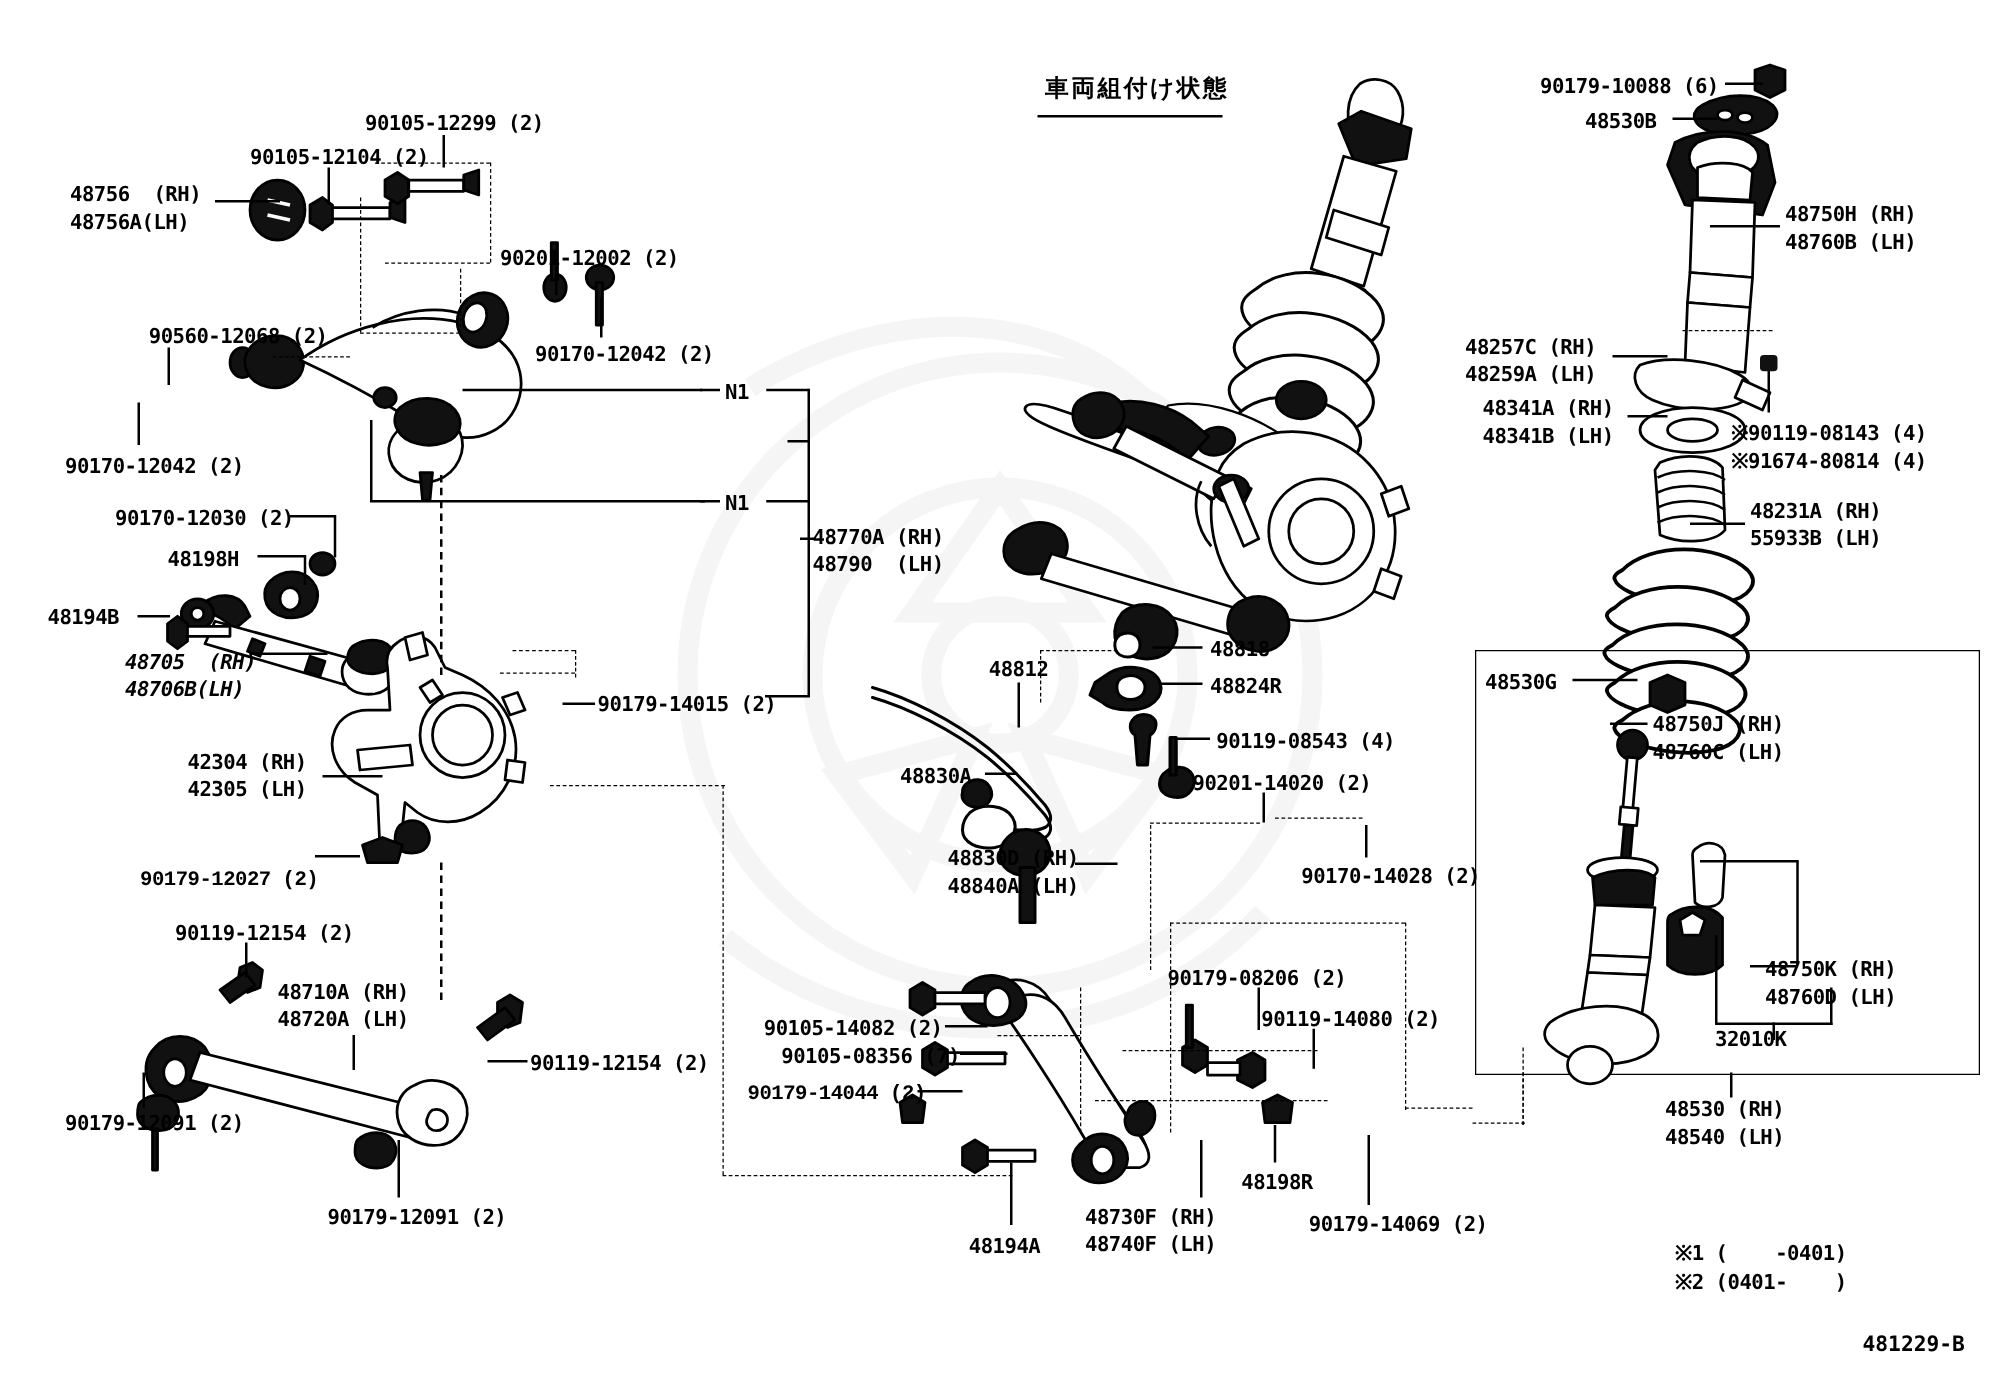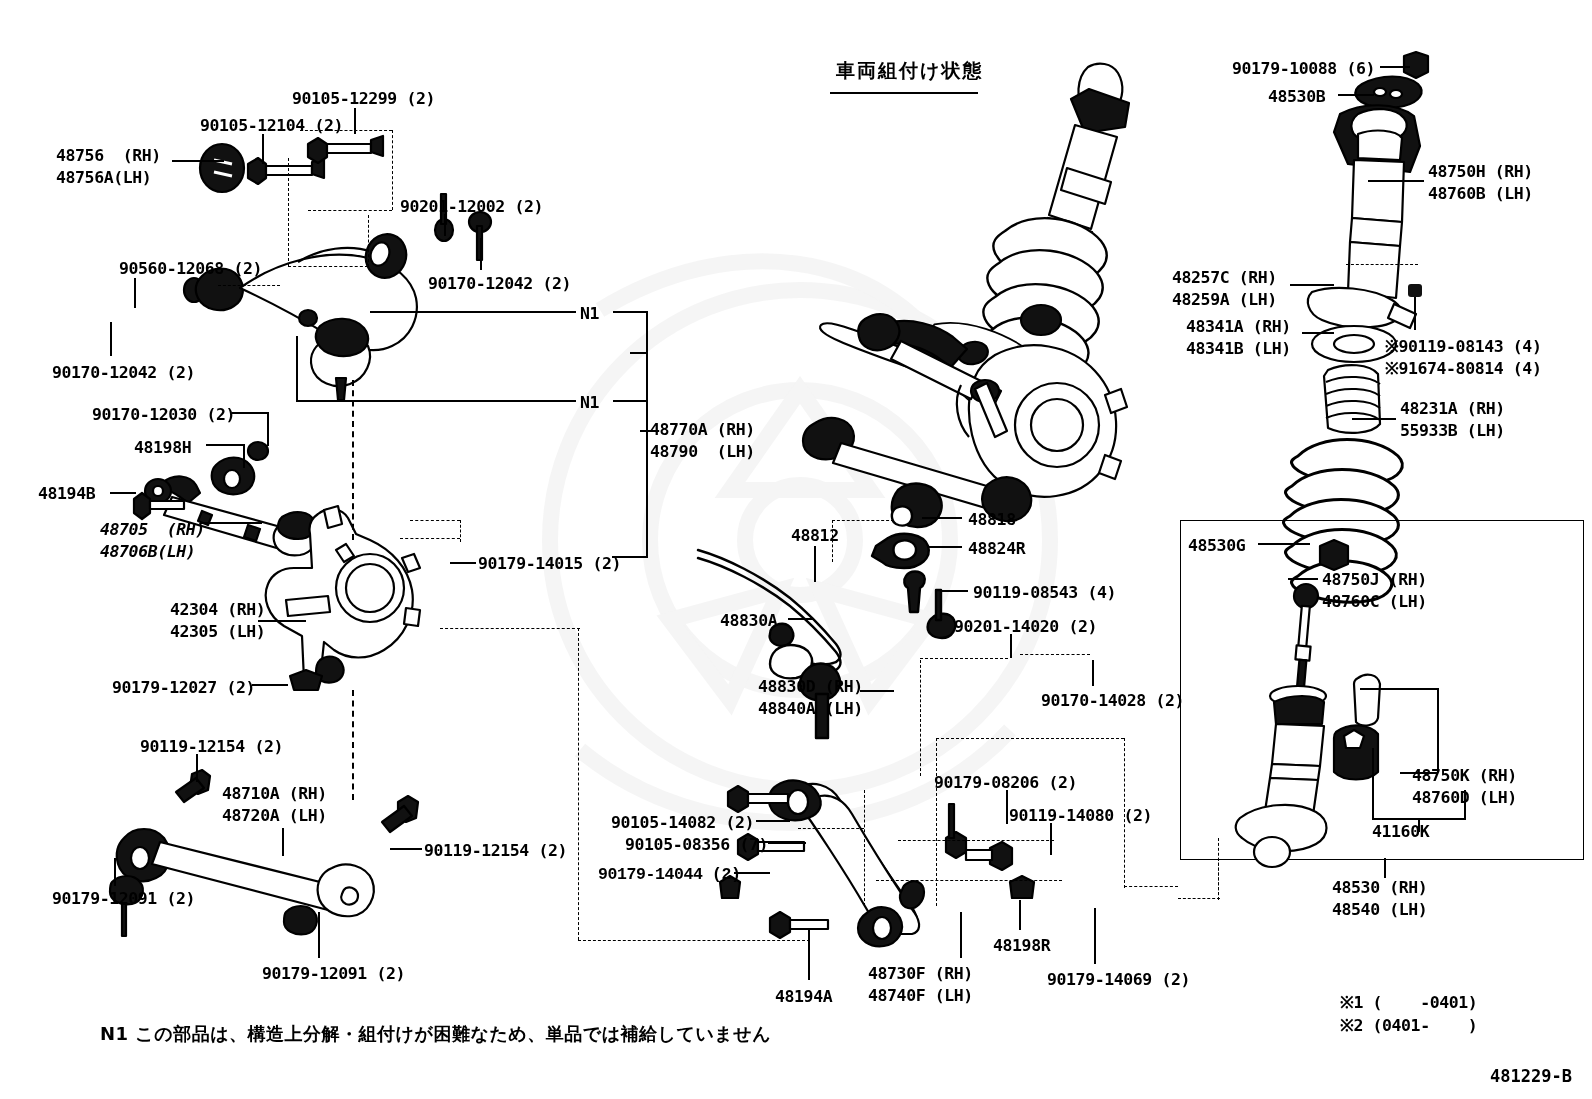--- a/index.html
+++ b/index.html
@@ -460,23 +460,23 @@
       <div class="lbl" style="left: 292px; top: 88px;">90105-12299 (2)</div>
       <div class="lbl" style="left: 400px; top: 196px;">90201-12002 (2)</div>
       <div class="lbl" style="left: 428px; top: 273px;">90170-12042 (2)</div>
       <div class="lbl" style="left: 76px; top: 258px; margin-left: 43px;">90560-12068 (2)</div>
       <div class="lbl" style="left: 52px; top: 362px;">90170-12042 (2)</div>
       <div class="lbl" style="left: 92px; top: 404px;">90170-12030 (2)</div>
       <div class="lbl" style="left: 134px; top: 437px;">48198H</div>
       <div class="lbl" style="left: 38px; top: 483px;">48194B</div>
       <div class="lbl two" style="left: 100px; top: 519px; font-style: italic;">48705  (RH)
 48706B(LH)</div>
-      <div class="lbl two" style="left: 150px; top: 599px; margin-left: 20px;">42304 (RH)
+      <div class="lbl two" style="left: 150px; top: 599px;">42304 (RH)
 42305 (LH)</div>
-      <div class="lbl" style="left: 112px; top: 677px;">90179-12027 (2)</div>
+      <div class="lbl" style="left: 112px; top: 693px; font-family: Liberation Mono, monospace;">90179-12027 (2)</div>
       <div class="lbl" style="left: 140px; top: 736px;">90119-12154 (2)</div>
       <div class="lbl two" style="left: 222px; top: 783px;">48710A (RH)
 48720A (LH)</div>
       <div class="lbl" style="left: 424px; top: 840px;">90119-12154 (2)</div>
       <div class="lbl" style="left: 52px; top: 888px;">90179-12091 (2)</div>
       <div class="lbl" style="left: 262px; top: 963px;">90179-12091 (2)</div>
       <div class="lbl two" style="left: 650px; top: 419px;">48770A (RH)
 48790  (LH)</div>
       <div class="lbl" style="left: 478px; top: 553px;">90179-14015 (2)</div>
       <div class="lbl" style="left: 791px; top: 525px;">48812</div>
@@ -508,23 +508,22 @@
 48341B (LH)</div>
       <div class="lbl" style="left: 1385px; top: 336px;">※90119-08143 (4)</div>
       <div class="lbl" style="left: 1385px; top: 358px;">※91674-80814 (4)</div>
       <div class="lbl two" style="left: 1400px; top: 398px;">48231A (RH)
 55933B (LH)</div>
       <div class="lbl" style="left: 1188px; top: 535px;">48530G</div>
       <div class="lbl two" style="left: 1322px; top: 569px;">48750J (RH)
 48760C (LH)</div>
       <div class="lbl two" style="left: 1412px; top: 765px;">48750K (RH)
 48760D (LH)</div>
-      <div class="lbl" style="left: 1372px; top: 821px;">41160K</div>
+      <div class="lbl" style="left: 1372px; top: 821px;">32010K</div>
       <div class="lbl two" style="left: 1332px; top: 877px;">48530 (RH)
 48540 (LH)</div>
     </div>
 
-  <div class="jp" style="left:100px;top:1022px;font-size:18px;letter-spacing:0.5px;">N1 この部品は、構造上分解・組付けが困難なため、単品では補給していません</div>
   <div class="lbl" style="left:1340px;top:992px;">※1 (    -0401)</div>
   <div class="lbl" style="left:1340px;top:1015px;">※2 (0401-    )</div>
   <div class="code" style="left:1490px;top:1066px;">481229-B</div>
 
 </div>
 
 </body></html>

